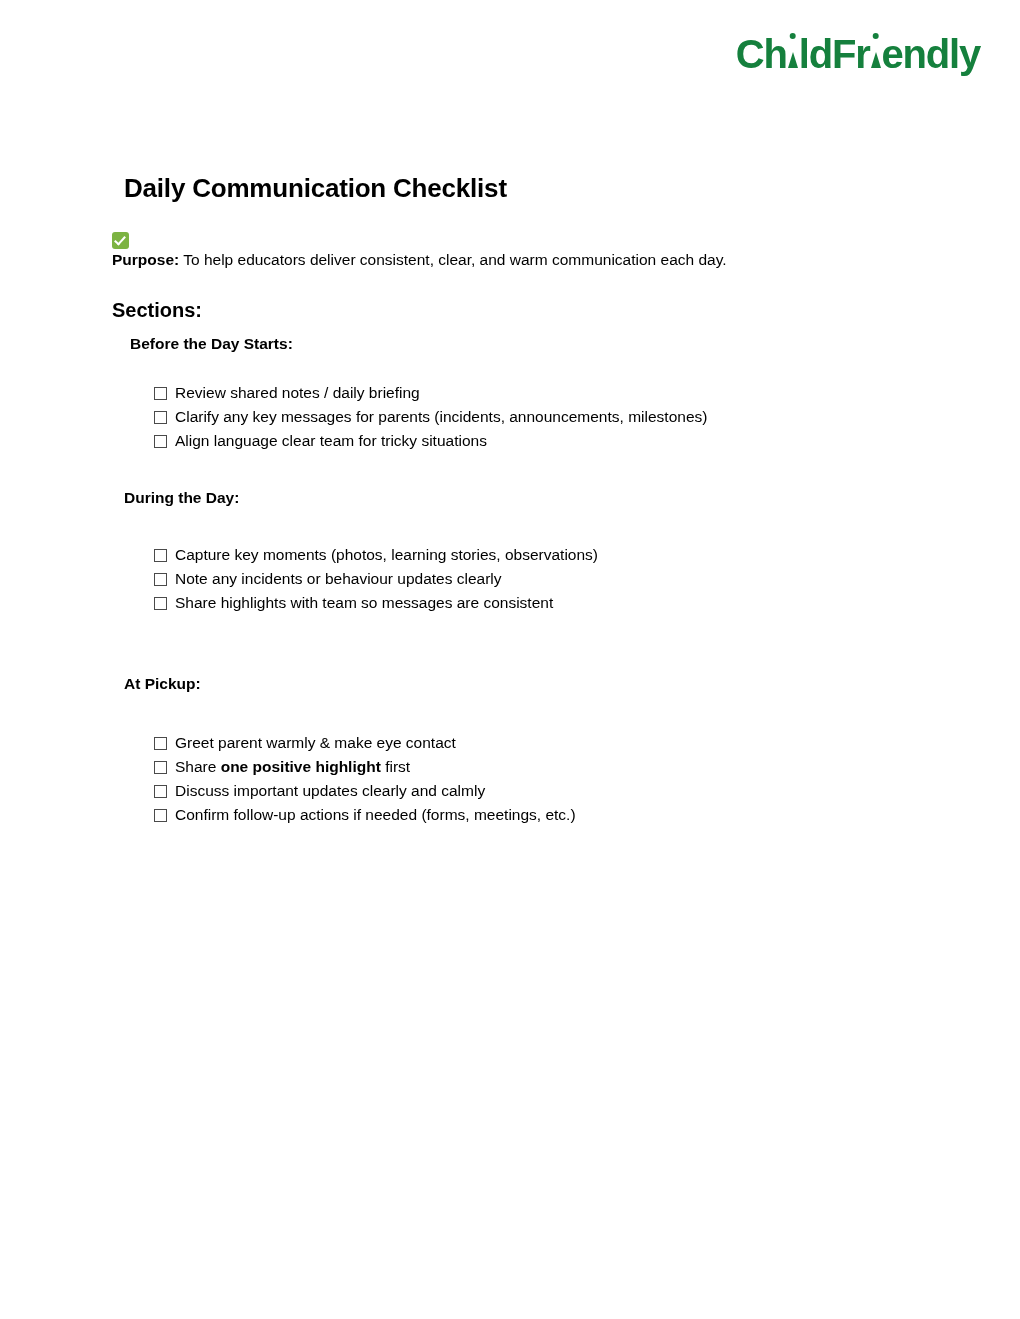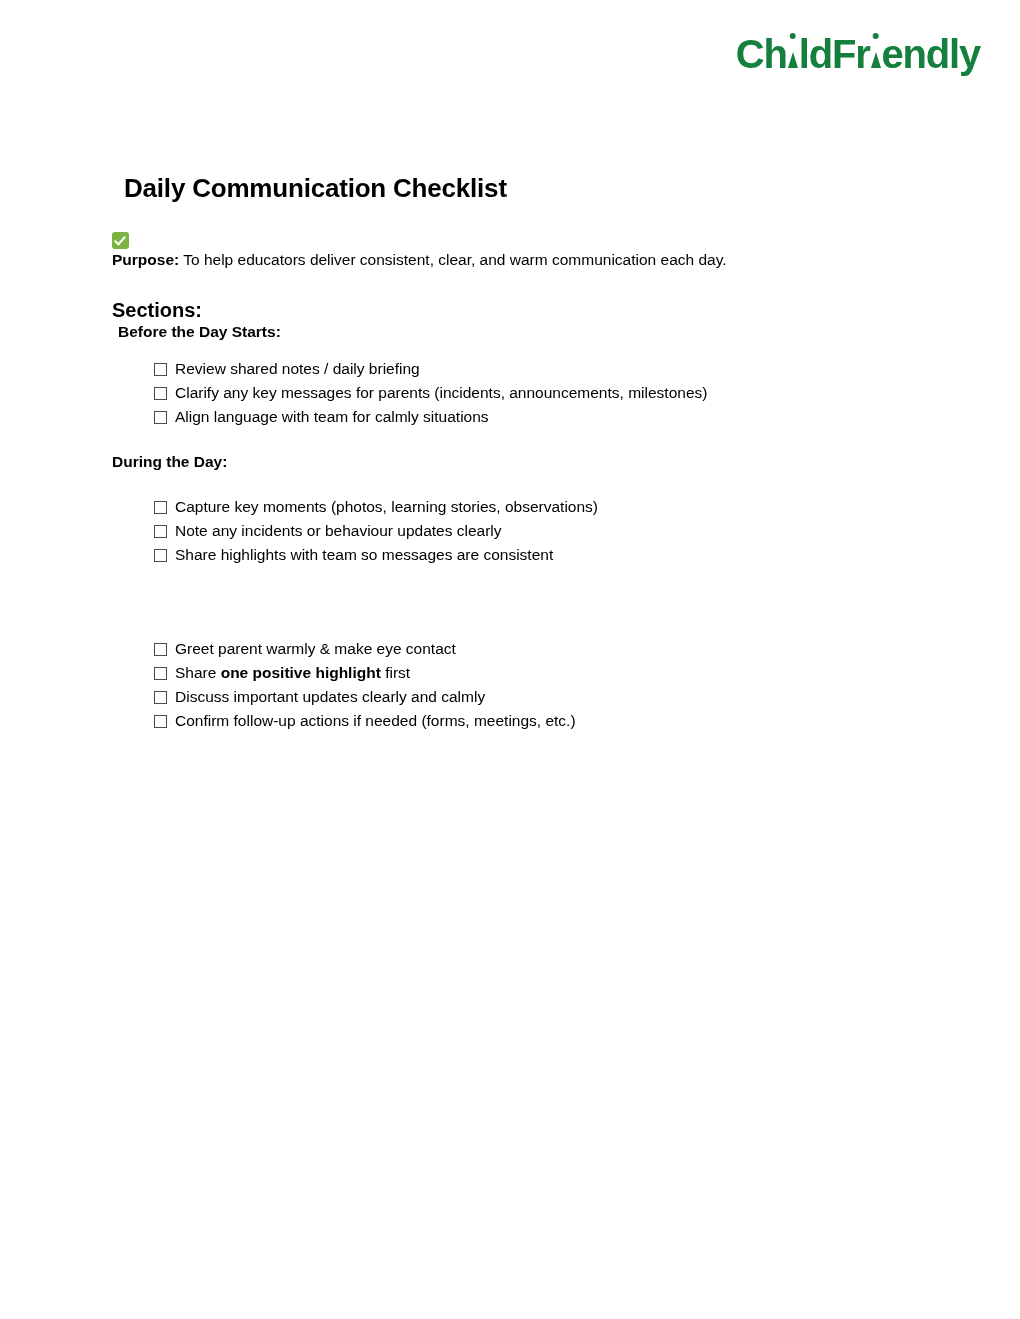--- a/index.html
+++ b/index.html
@@ -115,21 +115,21 @@
     font-size: 20px;
     font-weight: bold;
     line-height: 22px;
     margin: 0;
   }
 
   .section-heading {
     font-size: 15.5px;
     font-weight: bold;
     line-height: 22px;
-    margin: 0;
+    margin: 12px;
   }
   .section-heading.indented { padding-left: 6px; }
 
   .check-list {
     list-style: none;
     margin: 0;
     padding: 0 0 0 42px;
   }
   .check-item {
     font-size: 15.5px;
@@ -187,21 +187,21 @@
     <li class="check-item">
       <span class="box"></span>
       <span class="item-text">Review shared notes / daily briefing</span>
     </li>
     <li class="check-item">
       <span class="box"></span>
       <span class="item-text">Clarify any key messages for parents (incidents, announcements, milestones)</span>
     </li>
     <li class="check-item">
       <span class="box"></span>
-      <span class="item-text">Align language with team for calmly situations</span>
+      <span class="item-text">Align language clear team for tricky situations</span>
     </li>
   </ul>
 
   <div class="gap-after-list-1"></div>
 
   <p class="section-heading">During the Day:</p>
   <div class="gap-after-heading-2"></div>
   <ul class="check-list">
     <li class="check-item">
       <span class="box"></span>
@@ -212,20 +212,21 @@
       <span class="item-text">Note any incidents or behaviour updates clearly</span>
     </li>
     <li class="check-item">
       <span class="box"></span>
       <span class="item-text">Share highlights with team so messages are consistent</span>
     </li>
   </ul>
 
   <div class="gap-after-list-2"></div>
 
+  <p class="section-heading">At Pickup:</p>
   <div class="gap-after-heading-3"></div>
   <ul class="check-list">
     <li class="check-item">
       <span class="box"></span>
       <span class="item-text">Greet parent warmly &amp; make eye contact</span>
     </li>
     <li class="check-item">
       <span class="box"></span>
       <span class="item-text"><span>Share </span><b>one positive highlight</b><span> first</span></span>
     </li>

